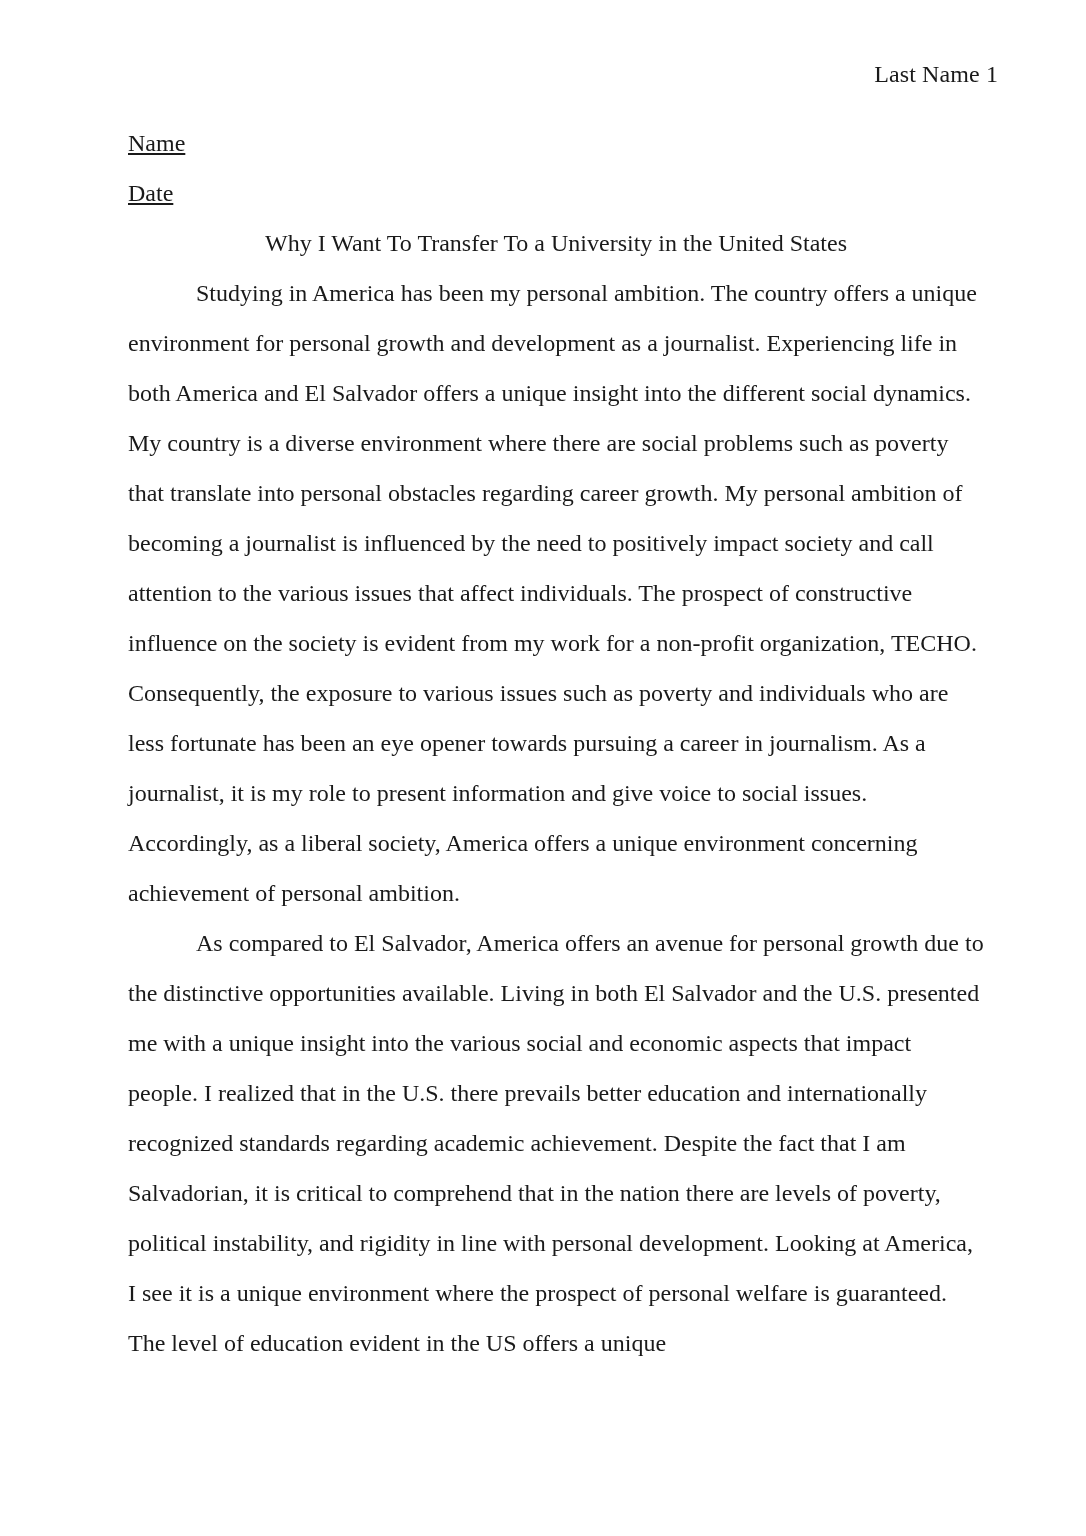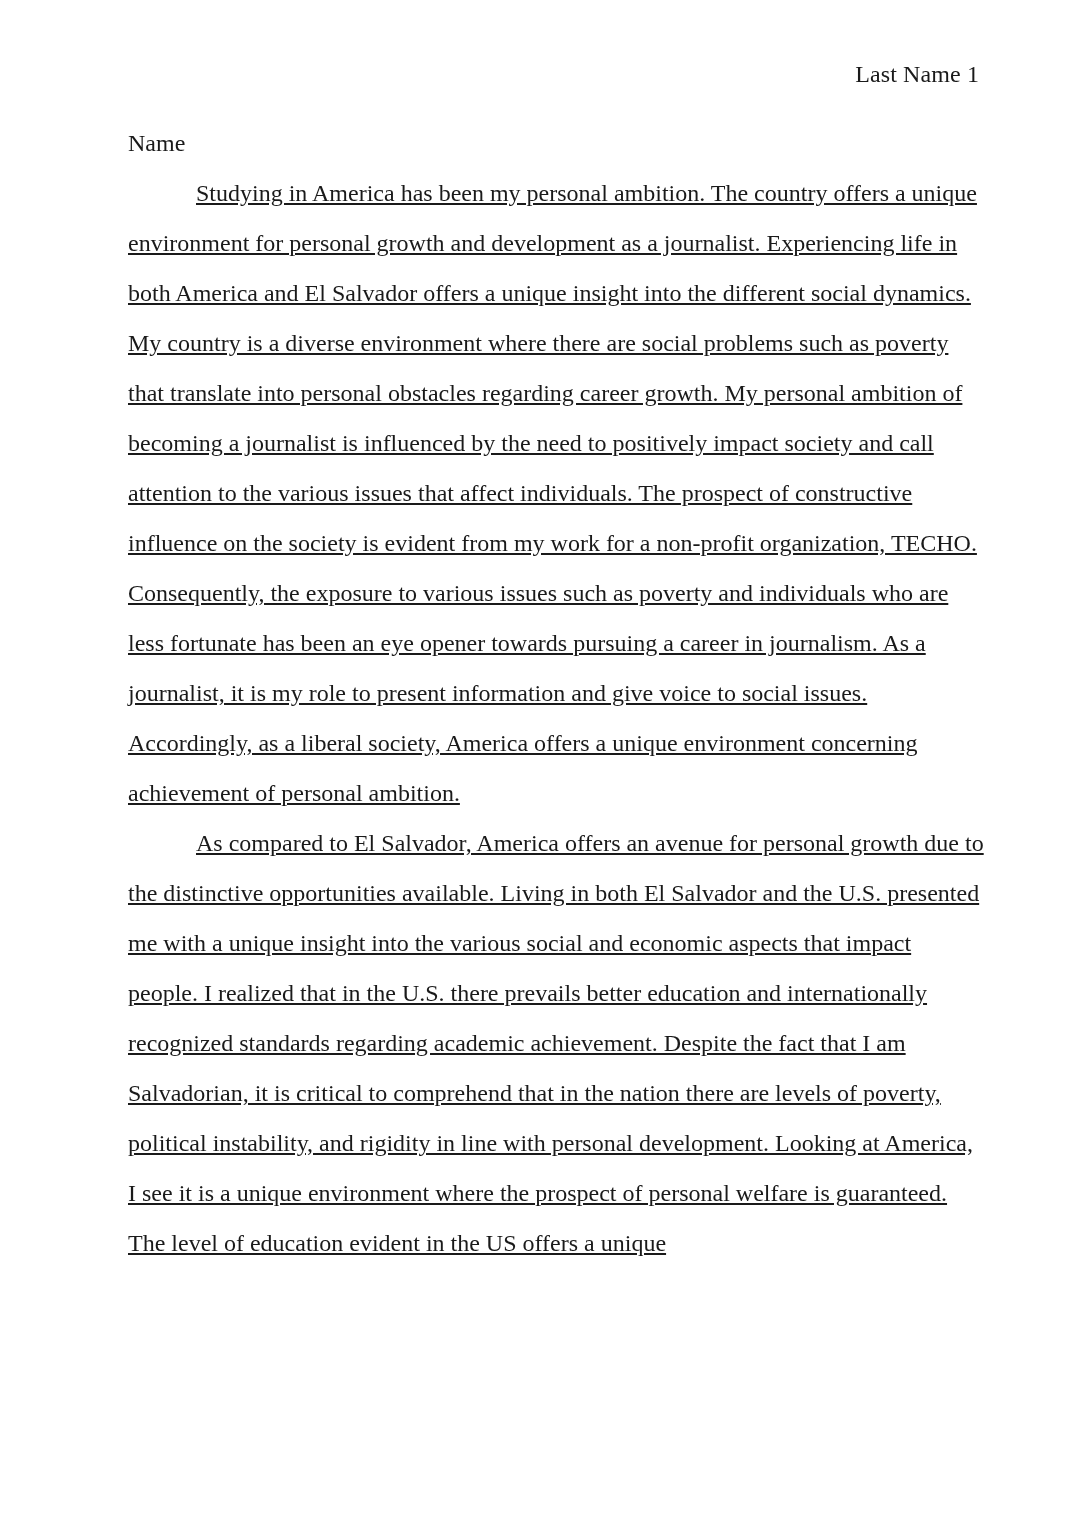--- a/index.html
+++ b/index.html
@@ -12,65 +12,67 @@
     width: 1086px;
     height: 1536px;
     background: #ffffff;
     overflow: hidden;
     font-family: "Liberation Serif", "DejaVu Serif", serif;
     color: #1a1a1a;
   }
   .page-header {
     position: absolute;
     top: 62px;
-    right: 107px;
+    right: 88px;
     font-size: 24px;
     line-height: 1;
     letter-spacing: 0.1px;
     white-space: nowrap;
   }
   .body-block {
     position: absolute;
     left: 128px;
     top: 118px;
     width: 856px;
   }
   .heading-line {
     font-size: 24px;
     line-height: 50px;
     white-space: nowrap;
+    text-decoration: underline;
   }
   .doc-title {
     font-size: 24px;
     line-height: 50px;
     text-align: center;
     margin-top: 0;
   }
   .para {
     font-size: 24px;
     line-height: 50px;
     text-align: left;
     margin: 0;
-    text-decoration: underline;
   }
   .para .indent {
     display: inline-block;
     width: 68px;
   }
 </style>
 </head>
 <body>
 
 <div class="page">
 
   <div class="page-header">Last Name 1</div>
 
   <div class="body-block">
 
     <div class="heading-line">Name</div>
+    <div class="heading-line">Date</div>
 
+    <div class="doc-title">Why I Want To Transfer To a University in the United States</div>
 
     <p class="para"><span class="indent"></span><span>Studying in America has been my personal ambition. The country offers a unique environment for personal growth and development as a journalist. Experiencing life in both America and El Salvador offers a unique insight into the different social dynamics. My country is a diverse environment where there are social problems such as poverty that translate into personal obstacles regarding career growth. My personal ambition of becoming a journalist is influenced by the need to positively impact society and call attention to the various issues that affect individuals. The prospect of constructive influence on the society is evident from my work for a non-profit organization, TECHO. Consequently, the exposure to various issues such as poverty and individuals who are less fortunate has been an eye opener towards pursuing a career in journalism. As a journalist, it is my role to present information and give voice to social issues. Accordingly, as a liberal society, America offers a unique environment concerning achievement of personal ambition.</span></p>
 
     <p class="para"><span class="indent"></span><span>As compared to El Salvador, America offers an avenue for personal growth due to the distinctive opportunities available. Living in both El Salvador and the U.S. presented me with a unique insight into the various social and economic aspects that impact people. I realized that in the U.S. there prevails better education and internationally recognized standards regarding academic achievement. Despite the fact that I am Salvadorian, it is critical to comprehend that in the nation there are levels of poverty, political instability, and rigidity in line with personal development. Looking at America, I see it is a unique environment where the prospect of personal welfare is guaranteed. The level of education evident in the US offers a unique</span></p>
 
   </div>
 </div>
 
 </body></html>

